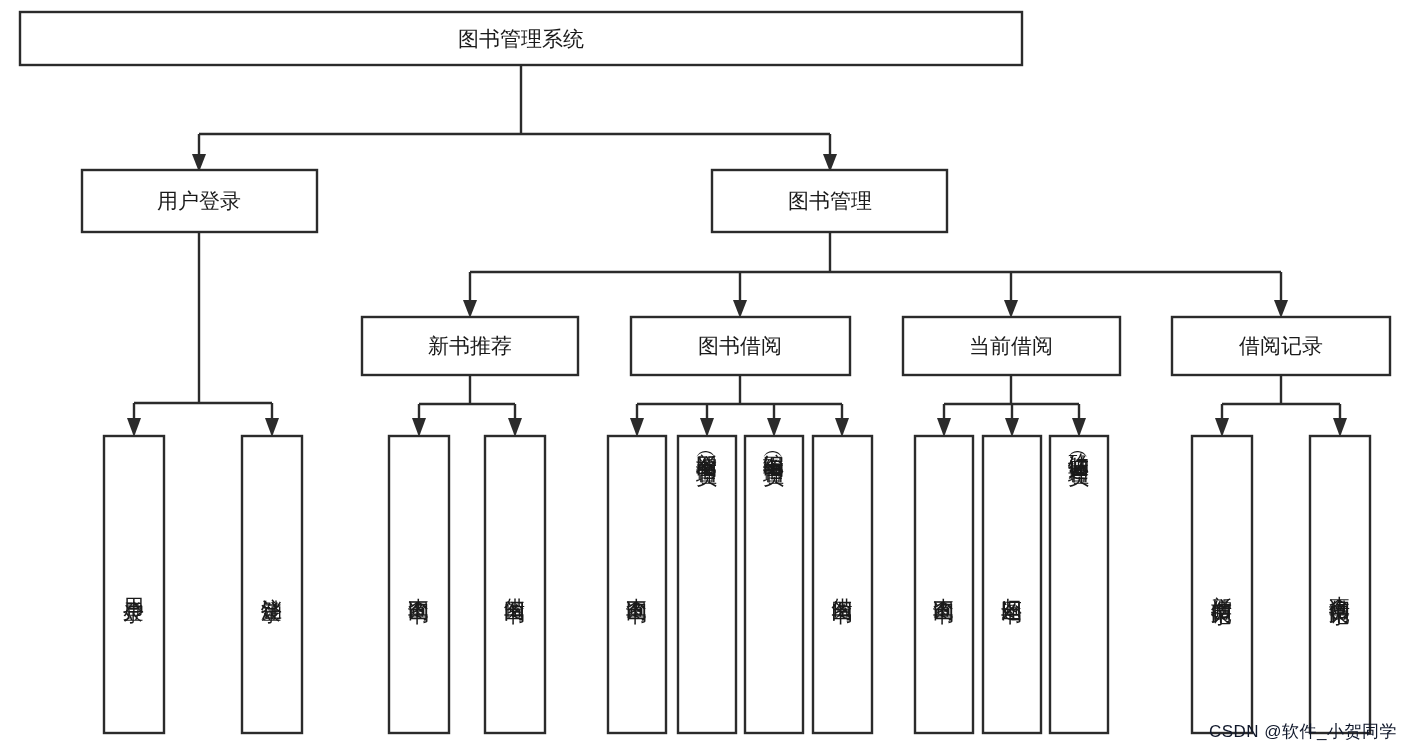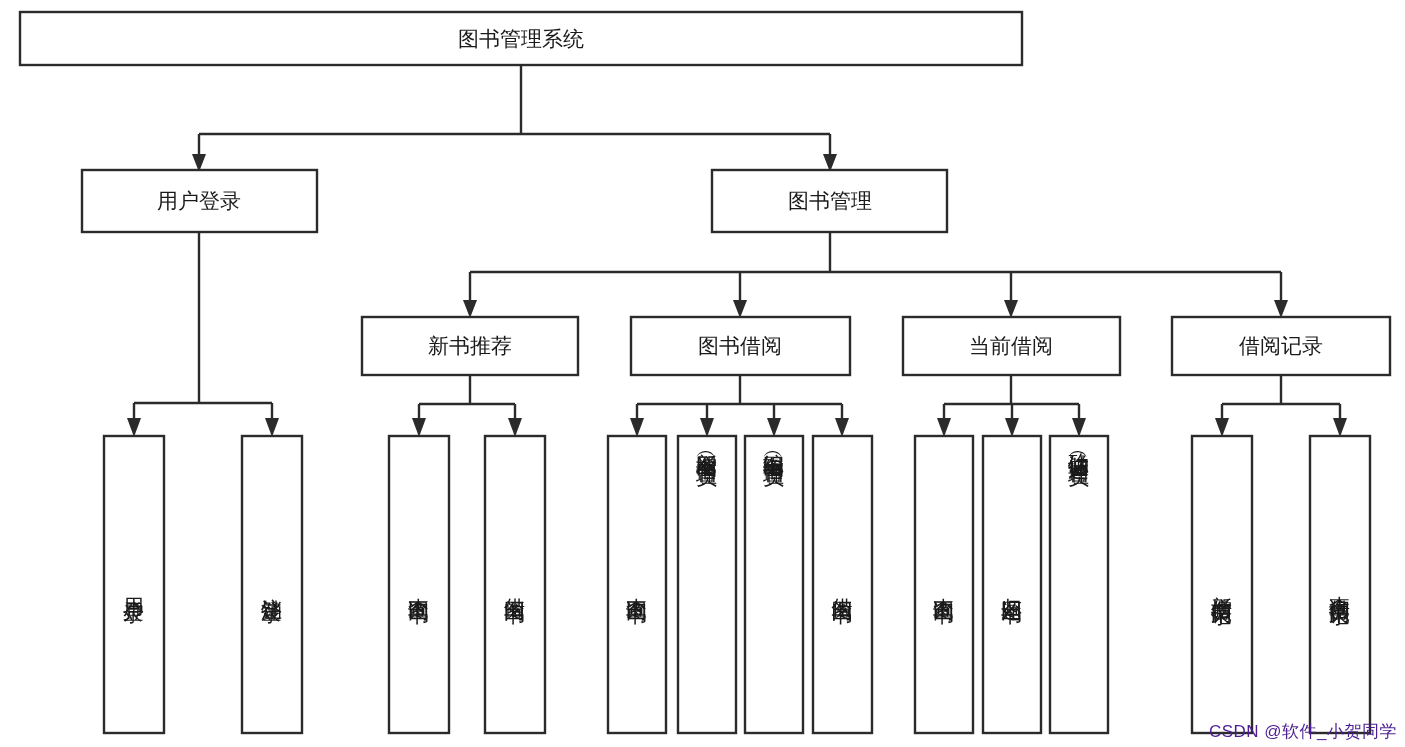--- a/index.html
+++ b/index.html
@@ -64,21 +64,21 @@
     letter-spacing: 2px;
     text-align: center;
     line-height: 1;
   }
   #watermark {
     position: absolute;
     right: 8px;
     bottom: 4px;
     font-family: "Liberation Sans", sans-serif;
     font-size: 17px;
-    color: #4c1d95;
+    color: #0f172a;
     letter-spacing: 0.5px;
     user-select: none;
   }
 </style>
 </head>
 <body>
 
 <div id="diagram-root">
 
   <svg class="tree" viewBox="0 0 1405 747">

